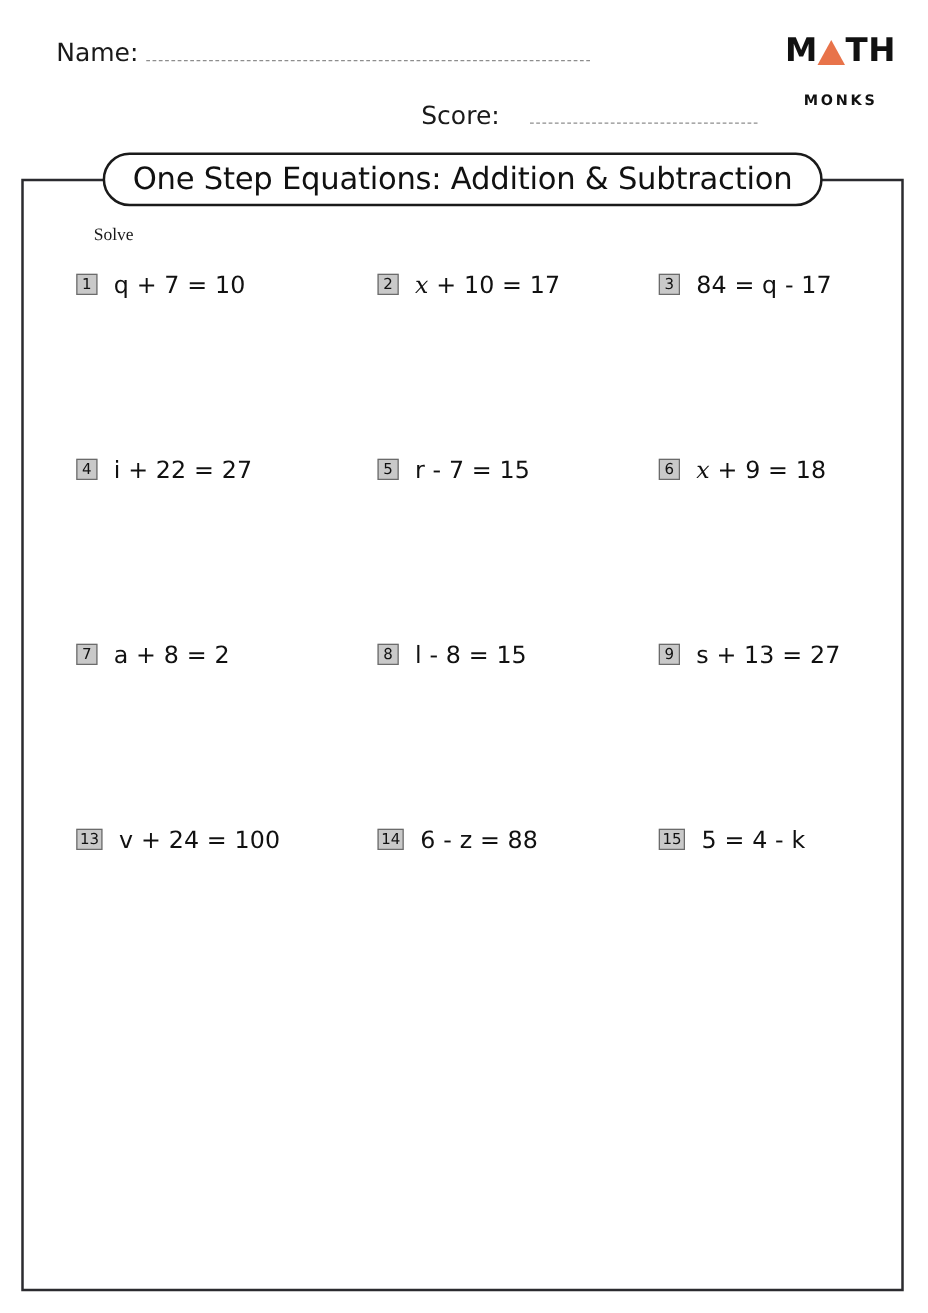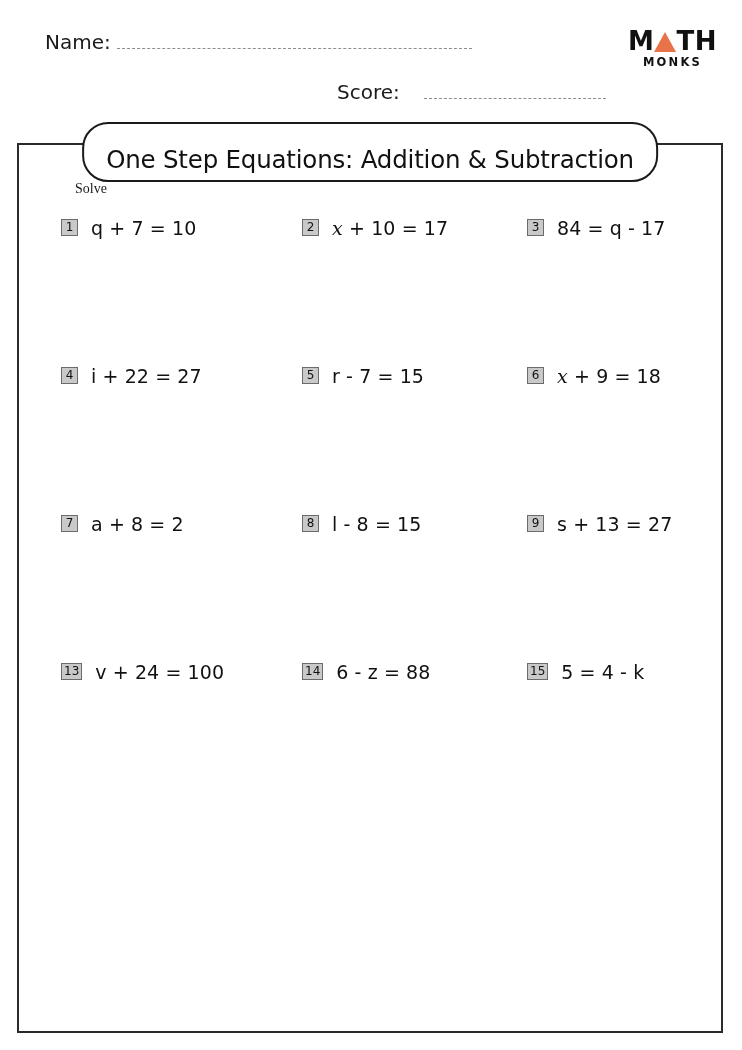--- a/index.html
+++ b/index.html
@@ -76,21 +76,21 @@
     border-bottom: 20px solid #e8734a;
     margin: 0 0px;
     position: relative;
     top: 1px;
   }
   #logo-sub {
     font-size: 11.5px;
     font-weight: 600;
     letter-spacing: 2.2px;
     color: #111111;
-    margin-top: 3px;
+    margin-top: 21px;
   }
 
   
   #worksheet-box {
     position: absolute;
     left: 17px;
     top: 143px;
     width: 706px;
     height: 890px;
     border: 2px solid #2b2b2f;
@@ -100,21 +100,21 @@
 
   
   #title-pill {
     position: absolute;
     left: 50%;
     transform: translateX(-50%);
     top: -23px;
     background: #ffffff;
     border: 2px solid #1a1a1a;
     border-radius: 26px;
-    padding: 19px 22px 4px 22px;
+    padding: 2px 22px 4px 22px;
     white-space: nowrap;
   }
   #title-text {
     font-size: 24.5px;
     font-weight: 400;
     color: #111111;
     letter-spacing: -0.2px;
     line-height: 1.35;
   }
 

